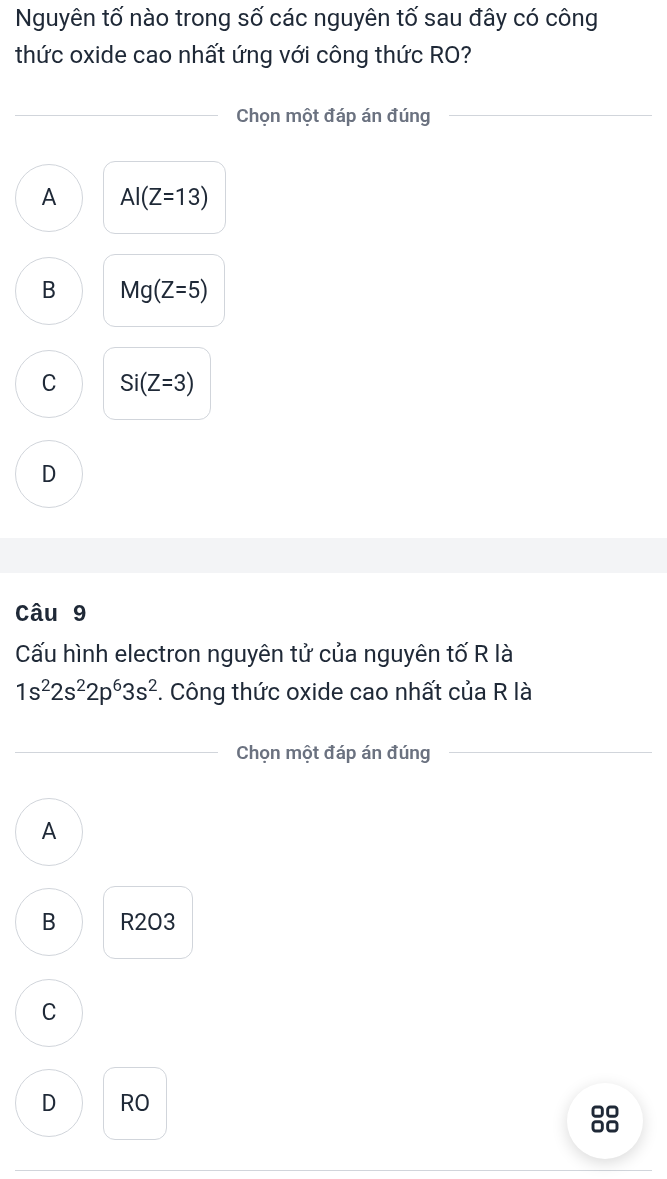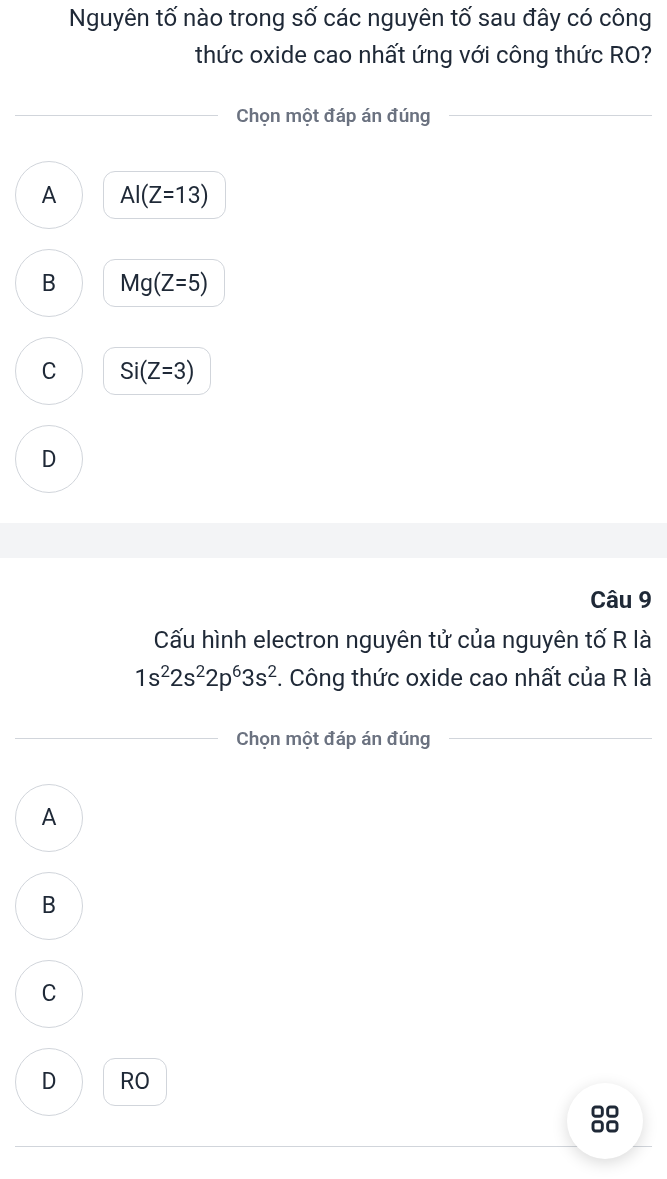--- a/index.html
+++ b/index.html
@@ -5,32 +5,32 @@
   * { box-sizing: border-box; margin: 0; padding: 0; }
   body {
     font-family: -apple-system, BlinkMacSystemFont, "Segoe UI", Roboto, Arial, sans-serif;
     background: #fff;
     color: #1f2937;
     width: 667px;
   }
   .question-block {
     background: #fff;
     padding: 0 15px 30px 15px;
-    text-align: right;
   }
   .gap {
     background: #f3f4f6;
     height: 35px;
   }
   .q-title {
     font-weight: 700;
     font-size: 24px;
     color: #1f2937;
     margin-bottom: 8px;
     padding-top: 28px;
+    font-family: Liberation Mono, monospace;
   }
   .q-text {
     font-size: 24px;
     line-height: 1.55;
     color: #1f2937;
   }
   sup {
     font-size: 0.7em;
     vertical-align: super;
     line-height: 0;
@@ -65,21 +65,21 @@
     border-radius: 50%;
     display: flex;
     align-items: center;
     justify-content: center;
     font-size: 23px;
     color: #1f2937;
     background: #fff;
     flex-shrink: 0;
   }
   .answer {
-    height: 48px;
+    height: 73px;
     border: 1.5px solid #d1d5db;
     border-radius: 12px;
     display: flex;
     align-items: center;
     padding: 0 16px;
     font-size: 23px;
     color: #1f2937;
     background: #fff;
   }
   .fab {
@@ -144,20 +144,21 @@
     <div class="label">Chọn một đáp án đúng</div>
     <div class="line"></div>
   </div>
 
   <div class="options">
     <div class="option">
       <div class="letter">A</div>
     </div>
     <div class="option">
       <div class="letter">B</div>
+      <div class="answer">R2O3</div>
     </div>
     <div class="option">
       <div class="letter">C</div>
     </div>
     <div class="option">
       <div class="letter">D</div>
       <div class="answer">RO</div>
     </div>
   </div>
 

